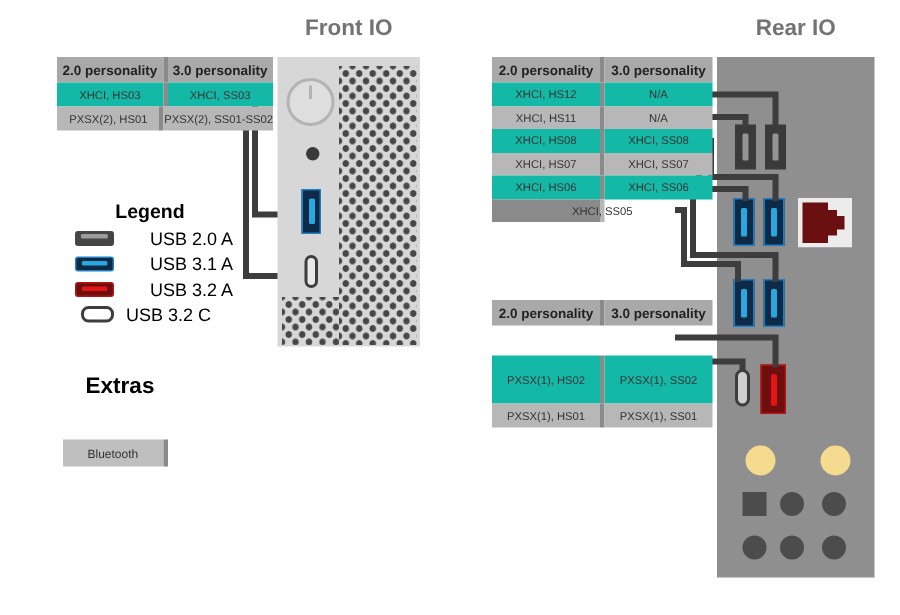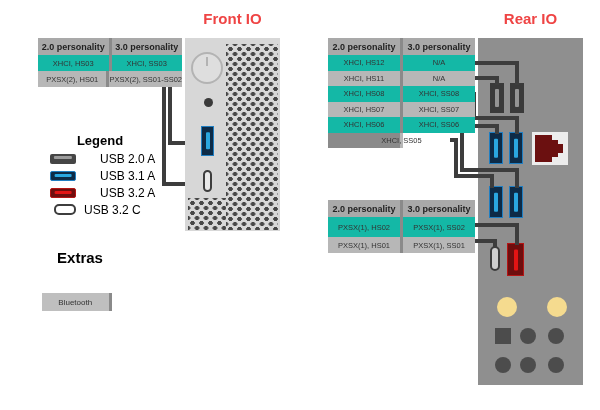--- a/index.html
+++ b/index.html
@@ -1,19 +1,19 @@
 <!DOCTYPE html>
 <html><head>
 <meta charset="utf-8">
 <style>
   html,body{margin:0;padding:0;background:#fff;}
   #canvas{position:relative;width:600px;height:410px;background:#ffffff;overflow:hidden;
           font-family:"Liberation Sans", sans-serif;}
   .abs{position:absolute;}
-  .title{font-weight:bold;font-size:15px;color:#ef4444;text-align:center;}
+  .title{font-weight:bold;font-size:15px;color:#737373;text-align:center;}
   .sec-title{font-weight:bold;color:#000;text-align:center;}
 
   
   .ptable{position:absolute;}
   .trow{display:grid;grid-template-columns:1fr 3px 1fr;}
   .th{background:#a9a9a9;color:#222;font-weight:bold;font-size:9px;
       display:flex;align-items:center;justify-content:center;white-space:nowrap;}
   .td{font-size:7.5px;color:#333;display:flex;align-items:center;justify-content:center;white-space:nowrap;}
   .tdiv{background:#8a8a8a;}
   .row-light .td{background:#14b8a6;}
@@ -231,21 +231,21 @@
       <div class="td">XHCI, SS05</div>
     </div>
   </div>
 
   <div class="ptable" style="left:308px;top:200px;width:147px;">
     <div class="trow" style="height:17px;">
       <div class="th">2.0 personality</div>
       <div class="tdiv"></div>
       <div class="th">3.0 personality</div>
     </div>
-    <div class="trow row-light" style="height:20px;">
+    <div class="trow row-light" style="height:32px;margin-top:20px;">
       <div class="td">PXSX(1), HS02</div>
       <div class="tdiv"></div>
       <div class="td">PXSX(1), SS02</div>
     </div>
     <div class="trow row-dark" style="height:16px;">
       <div class="td">PXSX(1), HS01</div>
       <div class="tdiv"></div>
       <div class="td">PXSX(1), SS01</div>
     </div>
   </div>

